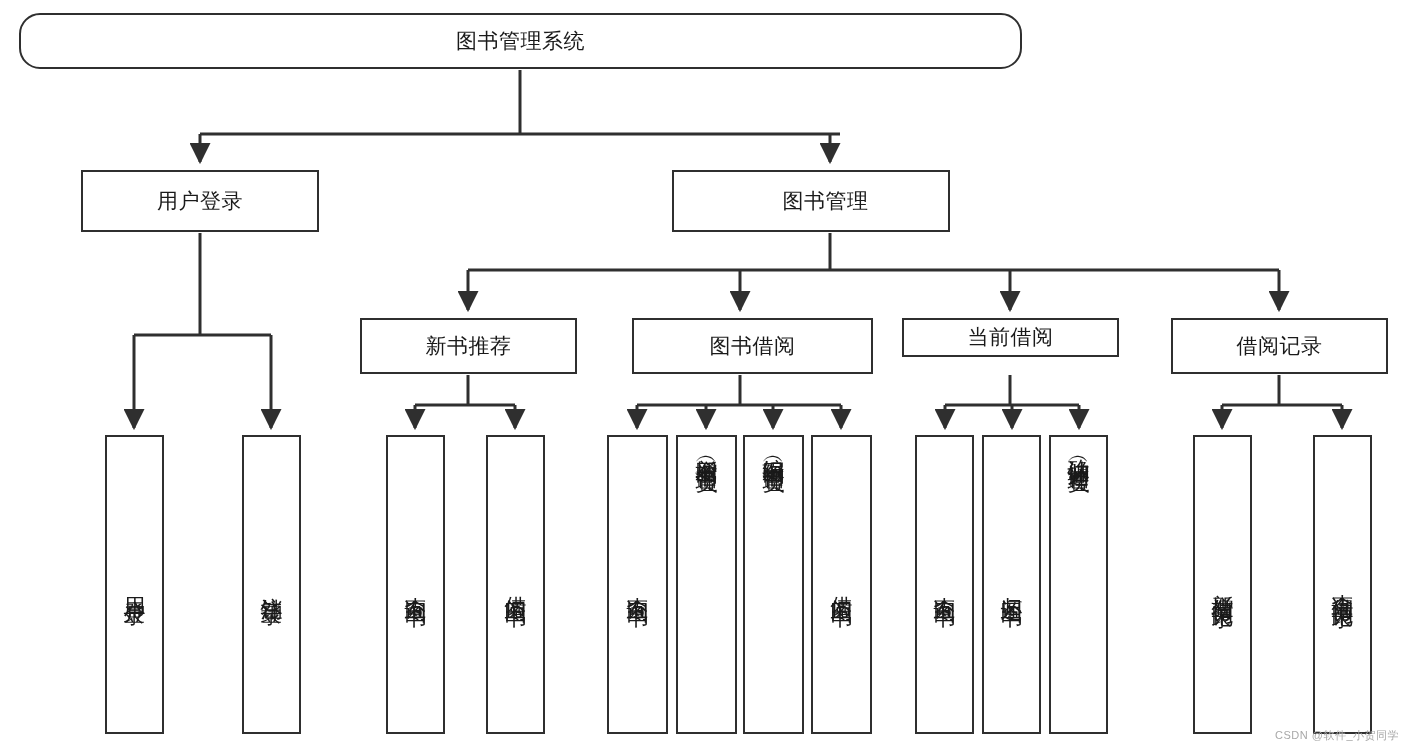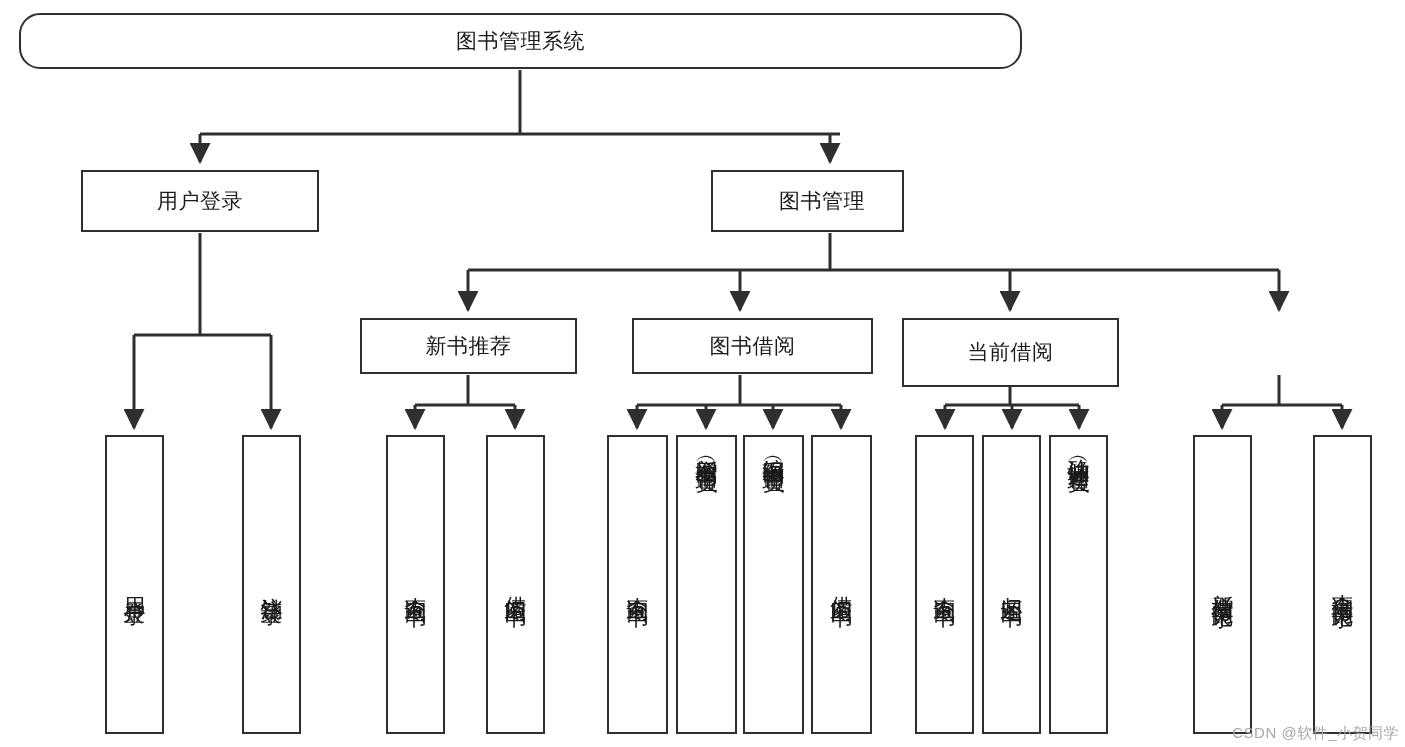--- a/index.html
+++ b/index.html
@@ -61,21 +61,21 @@
   .node.vert.toptext {
     align-items: flex-start;
   }
   .node.vert.toptext .label {
     letter-spacing: 2px;
   }
   #watermark {
     position: absolute;
     right: 6px;
     bottom: 4px;
-    font-size: 15px;
+    font-size: 11px;
     color: #a8a8a8;
     letter-spacing: 0.5px;
     white-space: nowrap;
     font-family: "Liberation Sans", "DejaVu Sans", sans-serif;
   }
 </style>
 </head>
 <body>
 
 <div id="canvas">
@@ -133,32 +133,35 @@
     </g>
   </svg>
 
   <div class="node horiz" style="left:19px; top:13px; width:1003px; height:56px;border-radius:21px;">
     <span class="label">图书管理系统</span>
   </div>
 
   <div class="node horiz" style="left:81px; top:170px; width:238px; height:62px;">
     <span class="label">用户登录</span>
   </div>
-  <div class="node horiz" style="left:711px; top:170px; width:193px; height:62px;padding-left:29px;">
+  <div class="node horiz" style="left:672px; top:170px; width:278px; height:62px;padding-left:29px;">
     <span class="label">图书管理</span>
   </div>
 
   <div class="node horiz" style="left:360px; top:318px; width:217px; height:56px;">
     <span class="label">新书推荐</span>
   </div>
   <div class="node horiz" style="left:632px; top:318px; width:241px; height:56px;">
     <span class="label">图书借阅</span>
   </div>
-  <div class="node horiz" style="left:902px; top:318px; width:217px; height:69px;">
+  <div class="node horiz" style="left:902px; top:318px; width:217px; height:39px;">
     <span class="label">当前借阅</span>
+  </div>
+  <div class="node horiz" style="left:1171px; top:318px; width:217px; height:56px;">
+    <span class="label">借阅记录</span>
   </div>
 
   <div class="node vert" style="left:105px; top:435px; width:59px; height:299px;">
     <span class="label">用户登录</span>
   </div>
   <div class="node vert" style="left:242px; top:435px; width:59px; height:299px;">
     <span class="label">注销登录</span>
   </div>
 
   <div class="node vert" style="left:386px; top:435px; width:59px; height:299px;">

